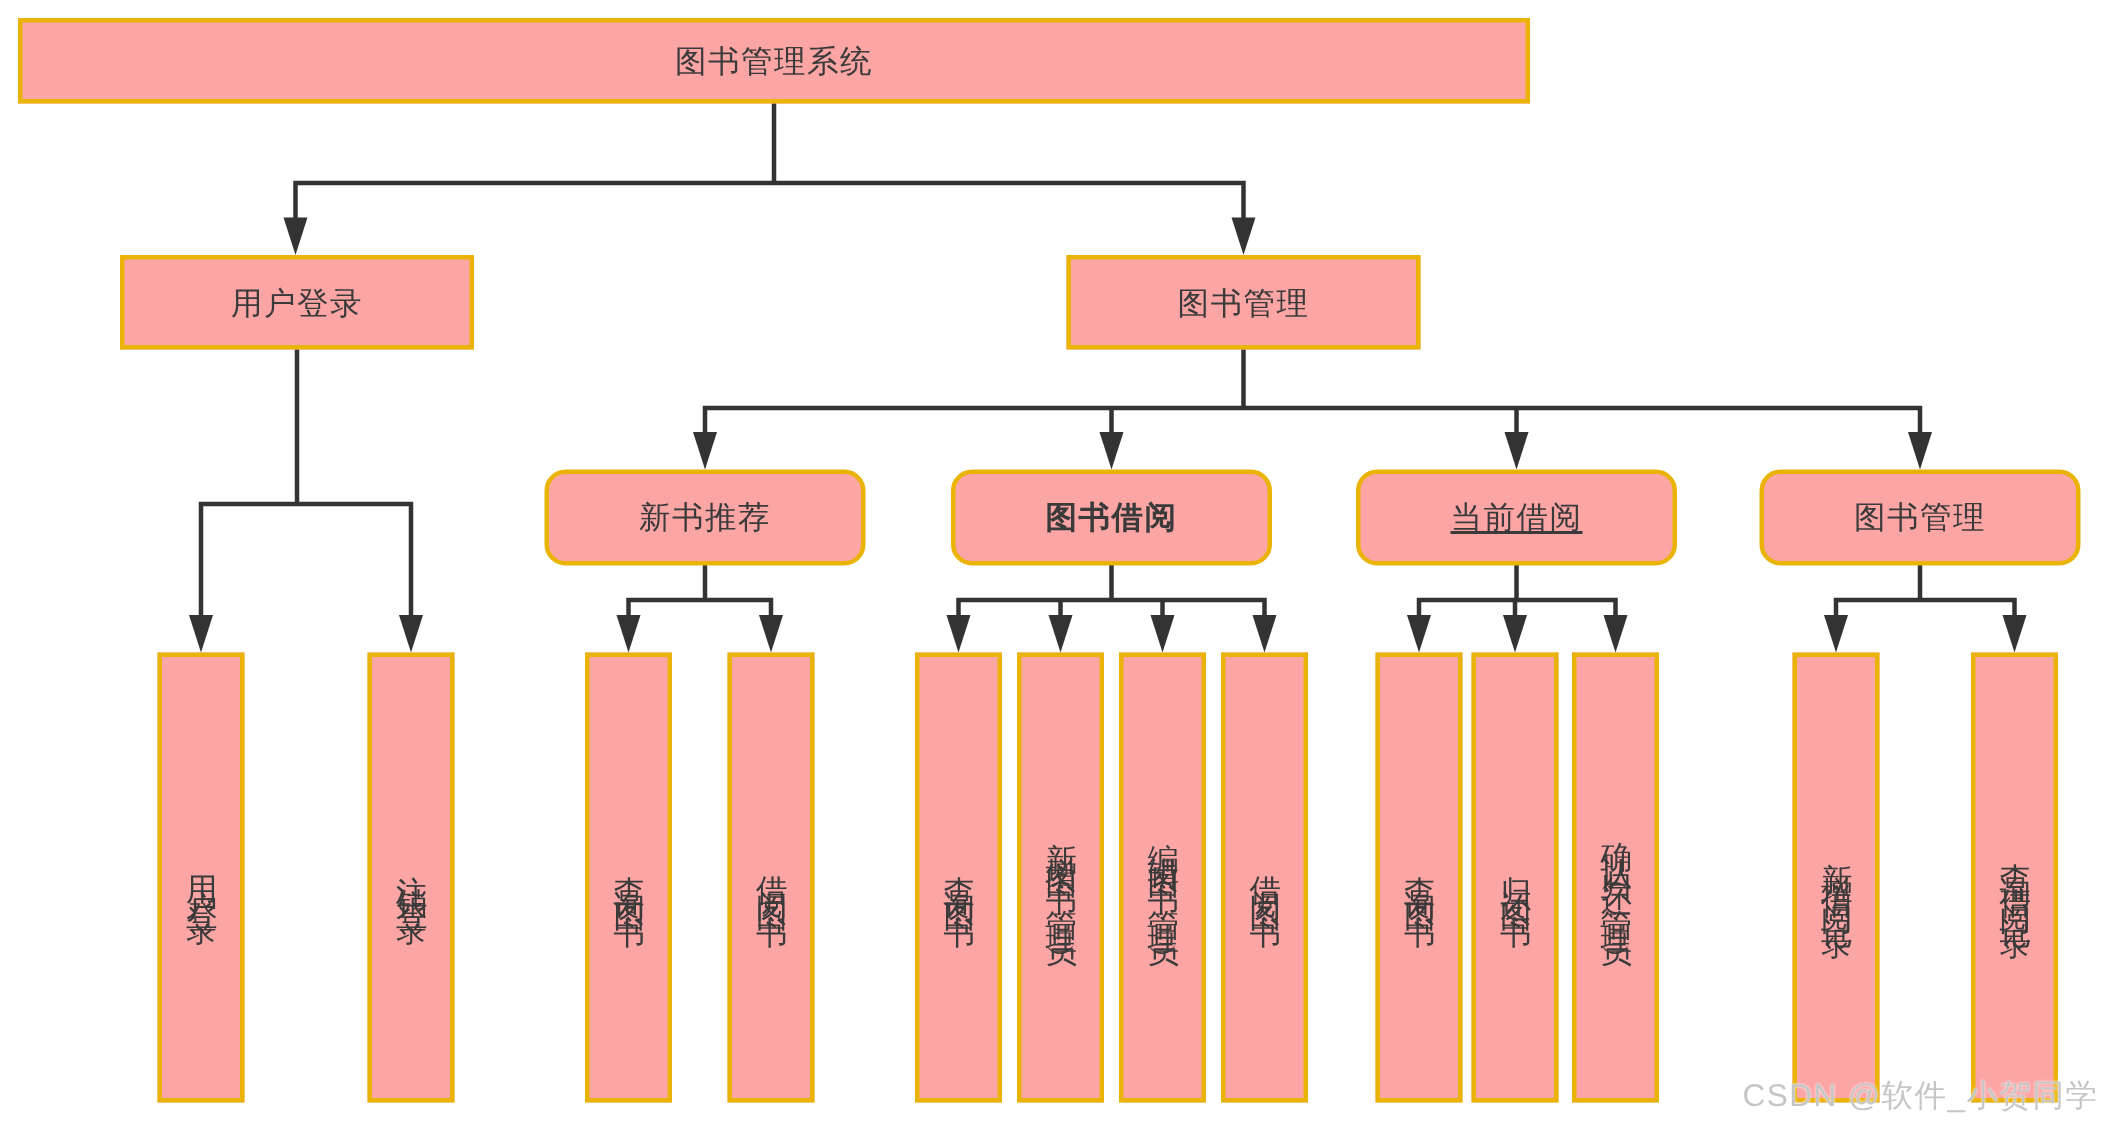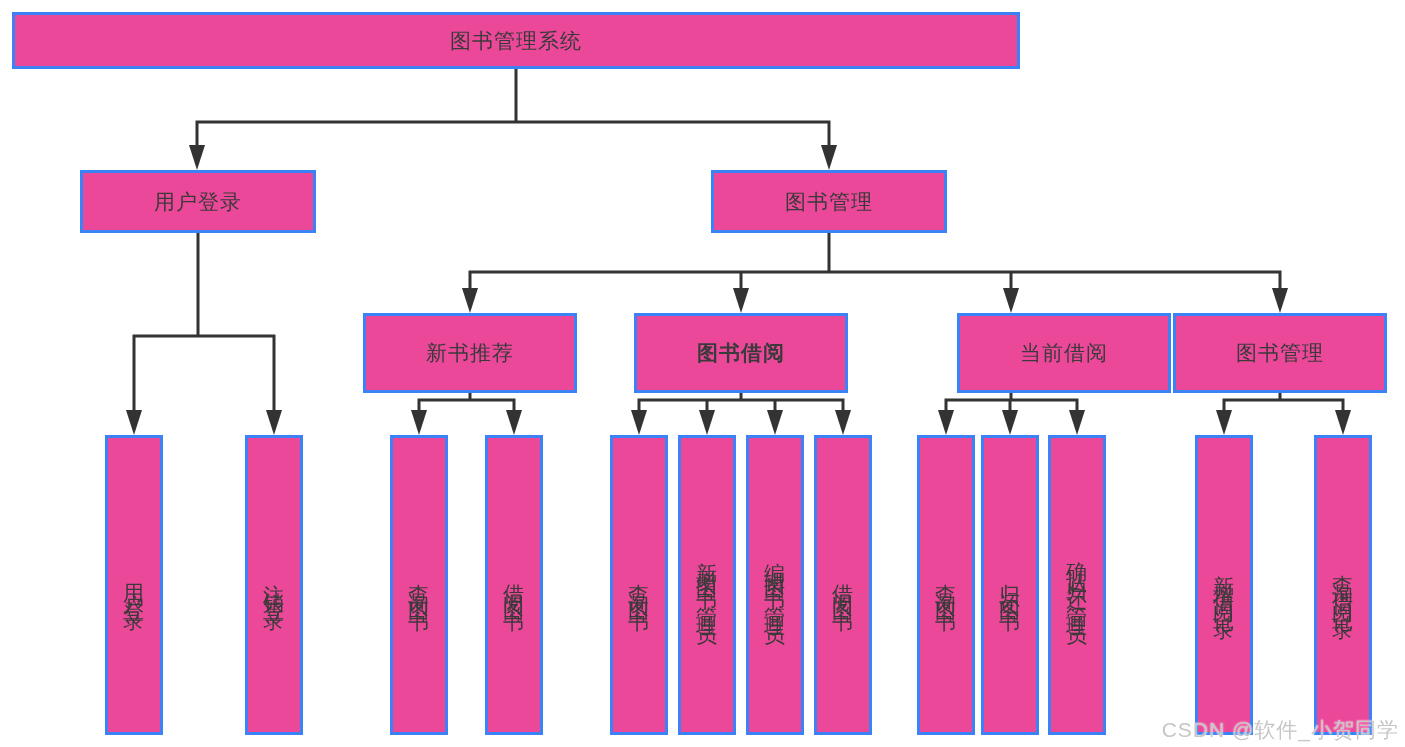--- a/index.html
+++ b/index.html
@@ -4,32 +4,32 @@
 <style>
   html,body{margin:0;padding:0;background:#ffffff;}
   .canvas{
     position:relative;width:1405px;height:747px;background:#ffffff;overflow:hidden;
     font-family:"Liberation Sans","DejaVu Sans",sans-serif;color:#3a3a3a;
   }
   .connectors{position:absolute;left:0;top:0;width:1405px;height:747px;pointer-events:none;}
   .connectors path{fill:none;stroke:#333333;stroke-width:3;stroke-linecap:square;}
   .connectors polygon{fill:#333333;stroke:none;}
   .node{
-    position:absolute;box-sizing:border-box;background:#ec4899;border:3px solid #3b82f6;
+    position:absolute;box-sizing:border-box;background:#fca5a5;border:3px solid #eab308;
     display:flex;align-items:center;justify-content:center;
     font-size:21px;letter-spacing:1px;white-space:nowrap;
   }
   
   .b-root{left:12px;top:12px;width:1008px;height:57px;}
   
   .b-login{left:80px;top:170px;width:236px;height:63px;}
   .b-mgmt{left:711px;top:170px;width:236px;height:63px;text-align:center;}
   
-  .b-l3{top:313px;width:214px;height:80px;}
-  .b-l3a{left:363px;} .b-l3b{left:634px;font-weight:bold;} .b-l3c{left:957px;} .b-l3d{left:1173px;}
+  .b-l3{top:313px;width:214px;height:64px;border-radius:14px;}
+  .b-l3a{left:363px;} .b-l3b{left:634px;font-weight:bold;} .b-l3c{left:904px;text-decoration:underline;} .b-l3d{left:1173px;}
   
   .leaf{top:435px;width:58px;height:300px;}
   .leaf span{
     writing-mode:vertical-rl;text-orientation:mixed;
     font-size:21px;line-height:1;letter-spacing:9px;white-space:nowrap;
   }
   .lf1{left:105px;}  .lf2{left:245px;}
   .lf3{left:390px;}  .lf4{left:485px;}
   .lf5{left:610px;}  .lf6{left:678px;}  .lf7{left:746px;}  .lf8{left:814px;}
   .lf9{left:917px;}  .lf10{left:981px;} .lf11{left:1048px;}

